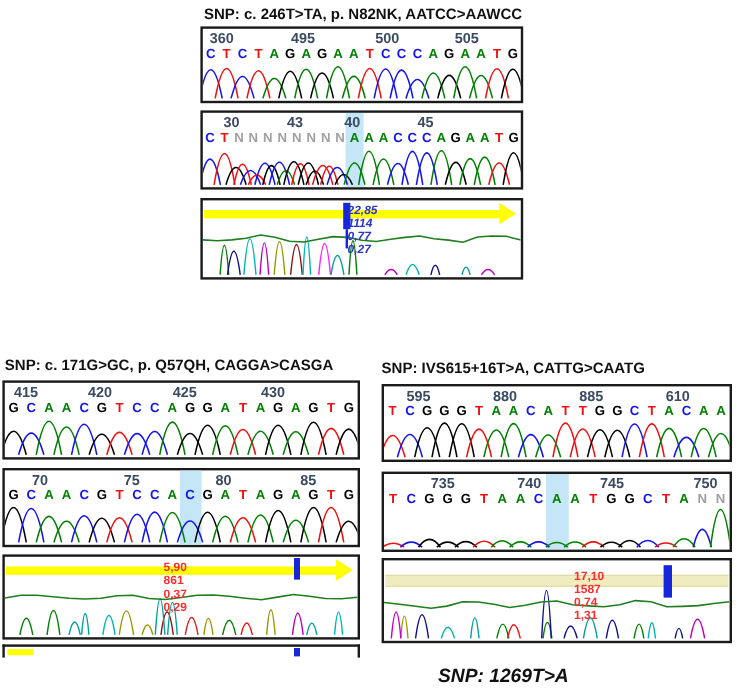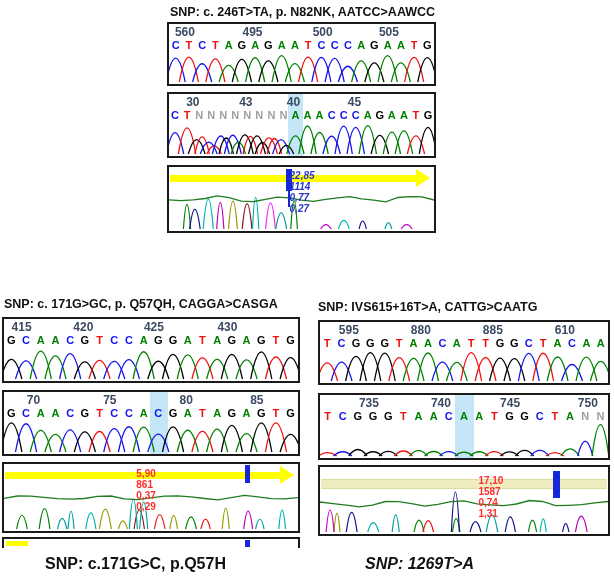--- a/index.html
+++ b/index.html
@@ -26,21 +26,21 @@
   .pb-yellow{position:absolute;left:2px;top:2px;width:22px;height:5px;background:#ffff00;}
   .pb-tick{position:absolute;top:1px;width:5px;height:7px;background:#1527d8;}
 </style>
 </head>
 <body>
 
 <div id="canvas">
 
   <div class="panel-title" style="left:170px;top:5px;">SNP: c. 246T&gt;TA, p. N82NK, AATCC&gt;AAWCC</div>
   <div class="trace-box" style="left:167px;top:22px;width:265px;height:60px;">
-      <span class="tick" style="left: 6%;">560</span>
+      <span class="tick" style="left: 6%;">360</span>
       <span class="tick" style="left: 31.5%;">495</span>
       <span class="tick" style="left: 58%;">500</span>
       <span class="tick" style="left: 83%;">505</span>
       <span class="base" style="left: 2.5%; color: rgb(20, 20, 238);">C</span>
       <span class="base" style="left: 7.5%; color: rgb(238, 17, 17);">T</span>
       <span class="base" style="left: 12.5%; color: rgb(20, 20, 238);">C</span>
       <span class="base" style="left: 17.5%; color: rgb(238, 17, 17);">T</span>
       <span class="base" style="left: 22.5%; color: rgb(0, 128, 0);">A</span>
       <span class="base" style="left: 27.5%; color: rgb(0, 0, 0);">G</span>
       <span class="base" style="left: 32.5%; color: rgb(0, 128, 0);">A</span>
@@ -301,21 +301,20 @@
         <div>5,90</div>
         <div>861</div>
         <div>0,37</div>
         <div>0,29</div>
       </div>
     </div>
   <div class="partial-box" style="left:2px;top:537px;width:294px;height:9px;">
     <div class="pb-yellow"></div>
     <div class="pb-tick" style="left:82%;"></div>
   </div>
-  <div class="panel-caption" style="left:45px;top:555px;">SNP: c.171G&gt;C, p.Q57H</div>
 
   <div class="panel-title" style="left:318px;top:300px;">SNP: IVS615+16T&gt;A, CATTG&gt;CAATG</div>
   <div class="trace-box" style="left:318px;top:320px;width:288px;height:61px;">
       <span class="tick" style="left: 10%;">595</span>
       <span class="tick" style="left: 35%;">880</span>
       <span class="tick" style="left: 60%;">885</span>
       <span class="tick" style="left: 85%;">610</span>
       <span class="base" style="left: 2.5%; color: rgb(238, 17, 17);">T</span>
       <span class="base" style="left: 7.5%; color: rgb(20, 20, 238);">C</span>
       <span class="base" style="left: 12.5%; color: rgb(0, 0, 0);">G</span>

